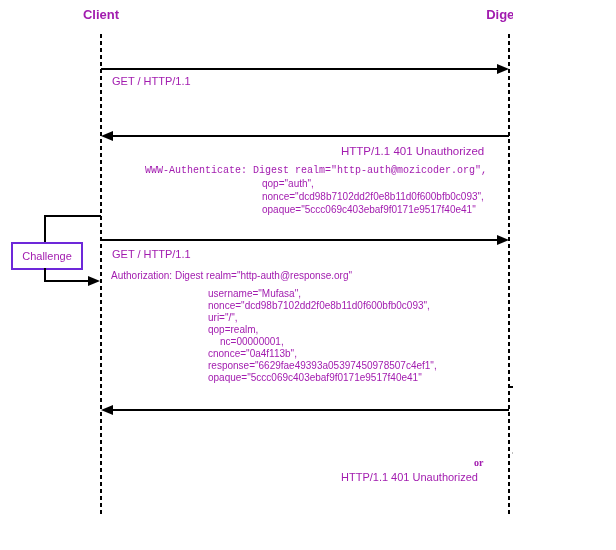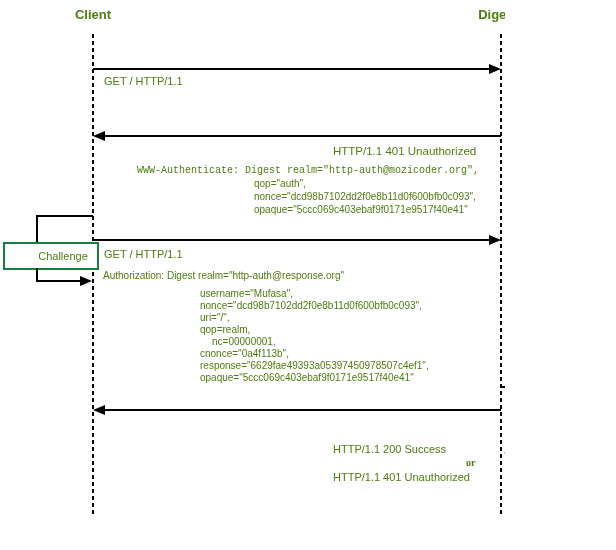--- a/index.html
+++ b/index.html
@@ -1,18 +1,18 @@
 <!DOCTYPE html>
 <html><head>
 <meta charset="utf-8">
 <style>
   html,body{margin:0;padding:0;background:#ffffff;}
   #canvas{
     position:relative;width:505px;height:550px;background:#ffffff;
-    font-family:"Liberation Sans",sans-serif;color:#4d7c0f;overflow:hidden;
+    font-family:"Liberation Sans",sans-serif;color:#a21caf;overflow:hidden;margin-left:8px;
   }
   .abs{position:absolute;}
   .actor-label{font-size:13px;font-weight:bold;text-align:center;width:70px;}
   .lifeline{
     width:2px;
     background:repeating-linear-gradient(to bottom,#000 0 4px,transparent 4px 7px);
   }
   .hline{height:2px;background:#000;}
   .vline{width:2px;background:#000;}
   .arrowhead-right{
@@ -24,24 +24,23 @@
   .arrowhead-left{
     width:0;height:0;
     border-right:12px solid #000;
     border-top:5px solid transparent;
     border-bottom:5px solid transparent;
   }
   .msg-label{font-size:11px;line-height:13px;white-space:nowrap;}
   .msg-label-lg{font-size:11.5px;line-height:13px;white-space:nowrap;}
   .hdr-line{font-size:10px;line-height:12px;white-space:nowrap;}
   .proc-box{
-    border:2px solid #15803d;background:#fff;
+    border:2px solid #6d28d9;background:#fff;
     display:flex;align-items:center;justify-content:center;
     font-size:11px;
-    padding-left:24px;
   }
   .or-label{font-size:10px;font-weight:bold;white-space:nowrap;font-family:Liberation Serif, serif;}
 </style>
 </head>
 <body>
 
 <div id="canvas">
 
   <div class="abs actor-label" style="left:58px;top:7px;">Client</div>
   <div class="abs actor-label" style="left:463px;top:7px;">Digest</div>
@@ -105,17 +104,16 @@
     </div>
     <div class="abs vline" style="left:561px;top:432px;height:22px;"></div>
     <div class="abs hline" style="left:515px;top:452px;width:48px;"></div>
     <div class="abs arrowhead-left" style="left:504px;top:448px;"></div>
   </div>
 
   <div>
     <div class="abs hline" style="left:104px;top:409px;width:397px;"></div>
     <div class="abs arrowhead-left" style="left:93px;top:405px;"></div>
   </div>
-  <div class="abs msg-label" style="left:333px;top:443px;">HTTP/1.1 200 Success</div>
   <div class="abs or-label" style="left:466px;top:457px;">or</div>
   <div class="abs msg-label" style="left:333px;top:471px;">HTTP/1.1 401 Unauthorized</div>
 
 </div>
 
 </body></html>

